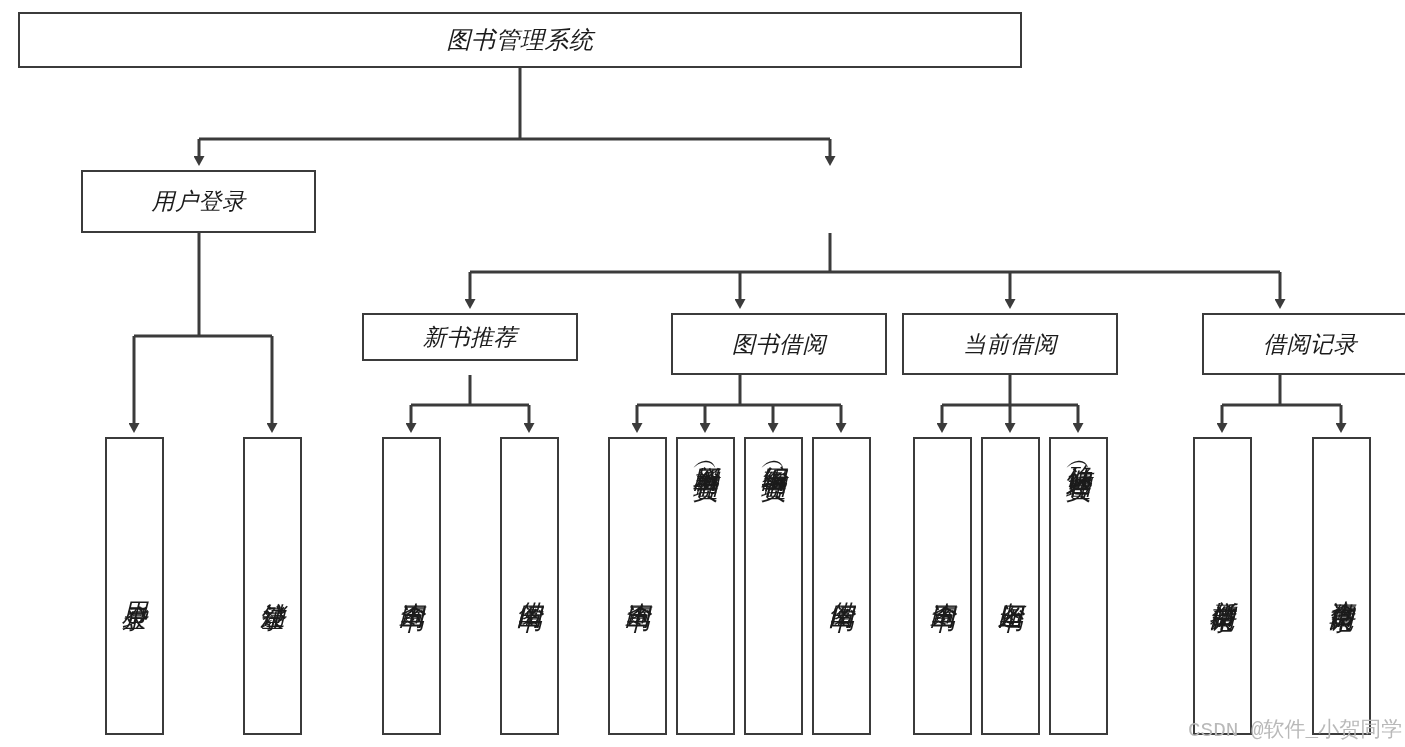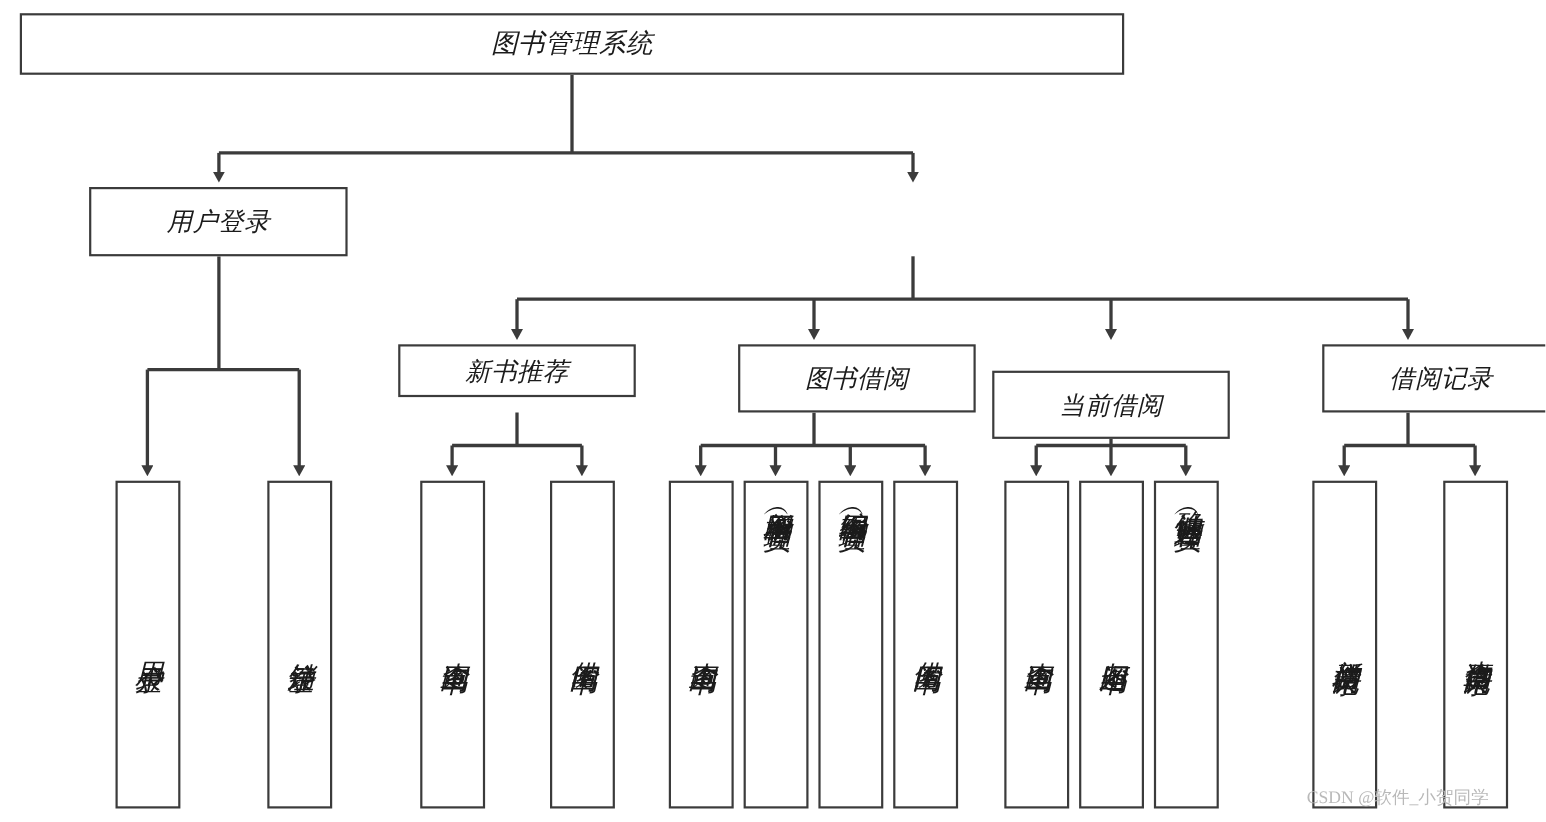--- a/index.html
+++ b/index.html
@@ -64,25 +64,25 @@
     white-space: nowrap;
   }
   
   .node.v.tall {
     align-items: flex-start;
   }
   .watermark {
     position: absolute;
     left: 1188px;
     top: 715px;
-    font-size: 16px;
+    font-size: 21px;
     color: #b9b9b9;
     white-space: nowrap;
     z-index: 5;
-    font-family: Liberation Serif, serif;
+    font-family: Liberation Mono, monospace;
   }
 </style>
 </head>
 <body>
 
 <div id="canvas">
 
   <svg id="wires" viewBox="0 0 1405 747" xmlns="http://www.w3.org/2000/svg">
     <defs>
       <marker id="arrow" markerWidth="10" markerHeight="11" refX="1" refY="5.5" orient="auto" markerUnits="userSpaceOnUse">
@@ -140,21 +140,21 @@
   <div class="node h" style="left:81px; top:170px; width:235px; height:63px;">
     <span class="label">用户登录</span>
   </div>
 
   <div class="node h" style="left:362px; top:313px; width:216px; height:48px;">
     <span class="label">新书推荐</span>
   </div>
   <div class="node h" style="left:632px; top:313px; width:216px; height:62px;margin-left:39px;">
     <span class="label">图书借阅</span>
   </div>
-  <div class="node h" style="left:902px; top:313px; width:216px; height:62px;margin-top:24px;">
+  <div class="node h" style="left:902px; top:313px; width:216px; height:62px;">
     <span class="label">当前借阅</span>
   </div>
   <div class="node h" style="left:1172px; top:313px; width:216px; height:62px;margin-left:30px;">
     <span class="label">借阅记录</span>
   </div>
 
   <div class="node v" style="left:105px; top:437px; width:59px; height:298px;">
     <span class="label">用户登录</span>
   </div>
   <div class="node v" style="left:243px; top:437px; width:59px; height:298px;">

